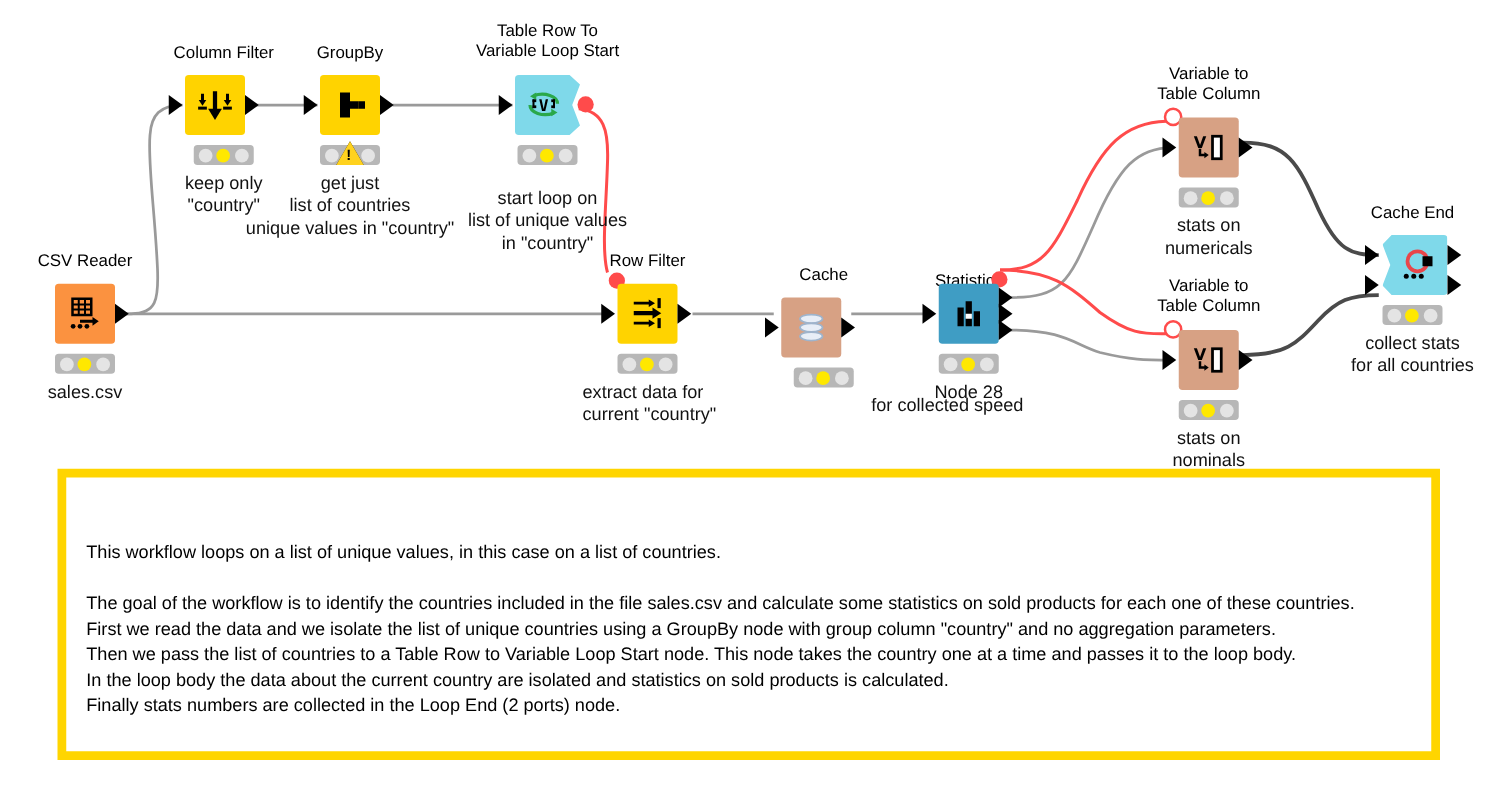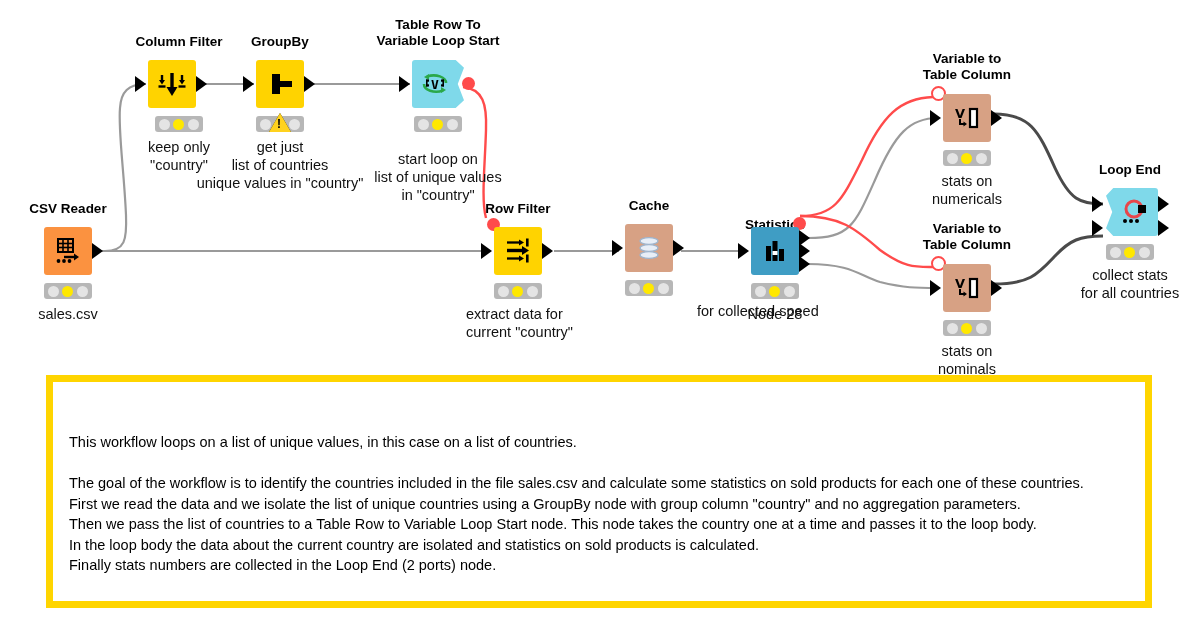--- a/index.html
+++ b/index.html
@@ -27,21 +27,21 @@
     width:52px;
   }
   .nbox.loopend{
     -webkit-clip-path:polygon(14% 0,100% 0,100% 100%,14% 100%,0 84%,12% 50%,0 16%);
     clip-path:polygon(14% 0,100% 0,100% 100%,14% 100%,0 84%,12% 50%,0 16%);
     width:52px;
   }
   .ntitle{
     position:absolute;
     text-align:center;
-    font-size:13.5px;font-weight:bold;color:#000;
+    font-size:13.5px;font-weight:normal;color:#000;
     line-height:16px;white-space:pre;
     left:50%;transform:translateX(-50%);
   }
   .ncomment{
     position:absolute;
     text-align:center;
     font-size:14.5px;color:#111;line-height:18px;white-space:pre;
     left:50%;transform:translateX(-50%);
   }
   .ncomment.left{text-align:left;left:0;transform:none;}
@@ -248,21 +248,21 @@
     <div class="port" style="left:48px;top:16px;"></div>
     <div class="status">
       <span class="lamp"></span>
       <span class="lamp on"></span>
       <span class="lamp"></span>
     </div>
     <div class="ncomment left" style="top:78px;width:220px;left:-28px;">extract data for
 current "country"</div>
   </div>
 
-  <div class="node" style="left:625px;top:224px;width:48px;height:48px;">
+  <div class="node" style="left:625px;top:238px;width:48px;height:48px;padding-left:20px;">
     <div class="ntitle" style="top:-26px;">Cache</div>
     <div class="port in" style="left:-13px;top:16px;"></div>
     <div class="nbox" style="background:#d7a184;">
       <svg class="gl" width="28" height="28" viewBox="0 0 28 28">
         <ellipse cx="14" cy="7" rx="9" ry="3.4" fill="#e8eef7" stroke="#9fb4cc" stroke-width="1.4"></ellipse>
         <ellipse cx="14" cy="14" rx="9" ry="3.4" fill="#e8eef7" stroke="#9fb4cc" stroke-width="1.4"></ellipse>
         <ellipse cx="14" cy="21" rx="9" ry="3.4" fill="#e8eef7" stroke="#9fb4cc" stroke-width="1.4"></ellipse>
       </svg>
     </div>
     <div class="port" style="left:48px;top:16px;"></div>
@@ -337,21 +337,21 @@
     <div class="status">
       <span class="lamp"></span>
       <span class="lamp on"></span>
       <span class="lamp"></span>
     </div>
     <div class="ncomment" style="top:78px;width:150px;">stats on
 nominals</div>
   </div>
 
   <div class="node" style="left:1106px;top:188px;width:52px;height:48px;">
-    <div class="ntitle" style="top:-26px;left:24px;">Loop End</div>
+    <div class="ntitle" style="top:-26px;left:24px;">Cache End</div>
     <div class="port in" style="left:-14px;top:8px;"></div>
     <div class="port in" style="left:-14px;top:32px;"></div>
     <div class="nbox loopend" style="background:#7fd9ea;">
       <svg class="gl" width="30" height="30" viewBox="0 0 30 30" style="margin-left:6px;">
         <circle cx="14" cy="12" r="8" fill="none" stroke="#e8464a" stroke-width="3"></circle>
         <rect x="18" y="8" width="8" height="8" fill="#000"></rect>
         <circle cx="5" cy="24" r="2" fill="#000"></circle>
           <circle cx="11" cy="24" r="2" fill="#000"></circle>
           <circle cx="17" cy="24" r="2" fill="#000"></circle>
       </svg>

